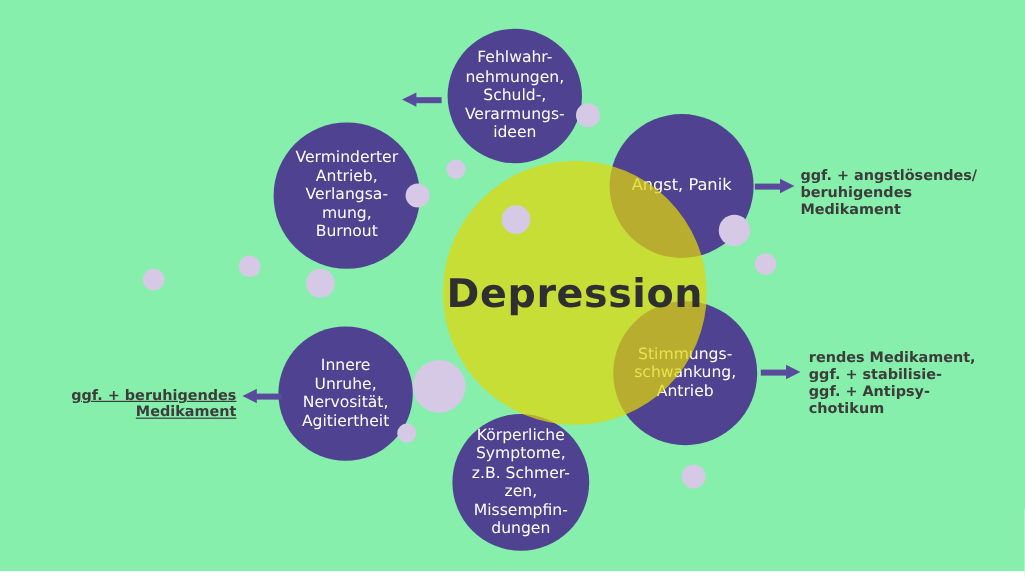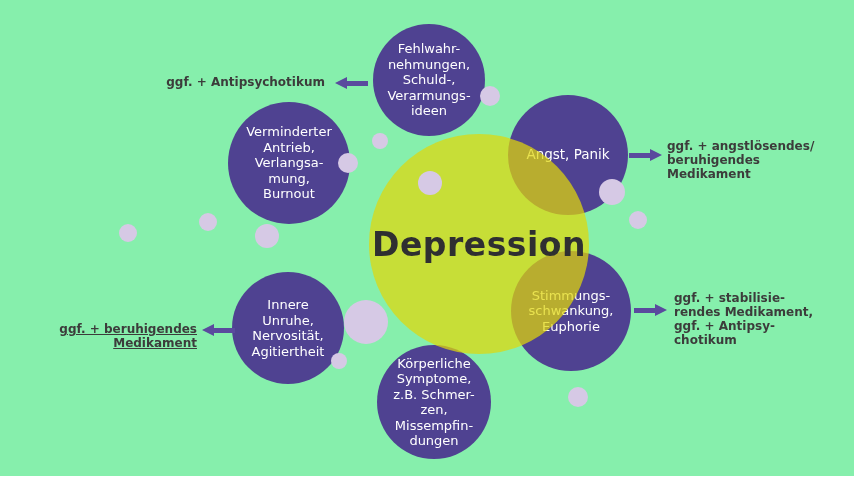--- a/index.html
+++ b/index.html
@@ -105,21 +105,21 @@
   <div class="circle sat c-angst">
     <div class="sat-text">
       <div>Angst, Panik</div>
     </div>
   </div>
 
   <div class="circle sat c-stimmung">
     <div class="sat-text">
       <div>Stimmungs-</div>
       <div>schwankung,</div>
-      <div>Euphorie</div>
+      <div>Antrieb</div>
     </div>
   </div>
 
   <div class="circle sat c-unruhe">
     <div class="sat-text">
       <div>Innere</div>
       <div>Unruhe,</div>
       <div>Nervosität,</div>
       <div>Agitiertheit</div>
     </div>
@@ -146,41 +146,38 @@
   <div class="dot d4"></div>
   <div class="dot d5"></div>
   <div class="dot d6"></div>
   <div class="dot d7"></div>
   <div class="dot d8"></div>
   <div class="dot d9"></div>
   <div class="dot d10"></div>
   <div class="dot d11"></div>
   <div class="dot d12"></div>
 
-  <div class="note note-right n1">
-    <div>ggf. + Antipsychotikum</div>
-  </div>
   <div class="arrow arrow-left a1">
     <div class="head"></div>
     <div class="shaft"></div>
   </div>
 
   <div class="note n2">
     <div>ggf. + angstlösendes/</div>
     <div>beruhigendes</div>
     <div>Medikament</div>
   </div>
   <div class="arrow arrow-right a2">
     <div class="shaft"></div>
     <div class="head"></div>
   </div>
 
   <div class="note n3">
+    <div>rendes Medikament,</div>
     <div>ggf. + stabilisie-</div>
-    <div>rendes Medikament,</div>
     <div>ggf. + Antipsy-</div>
     <div>chotikum</div>
   </div>
   <div class="arrow arrow-right a3">
     <div class="shaft"></div>
     <div class="head"></div>
   </div>
 
   <div class="note note-right n4">
     <div>ggf. + beruhigendes</div>

